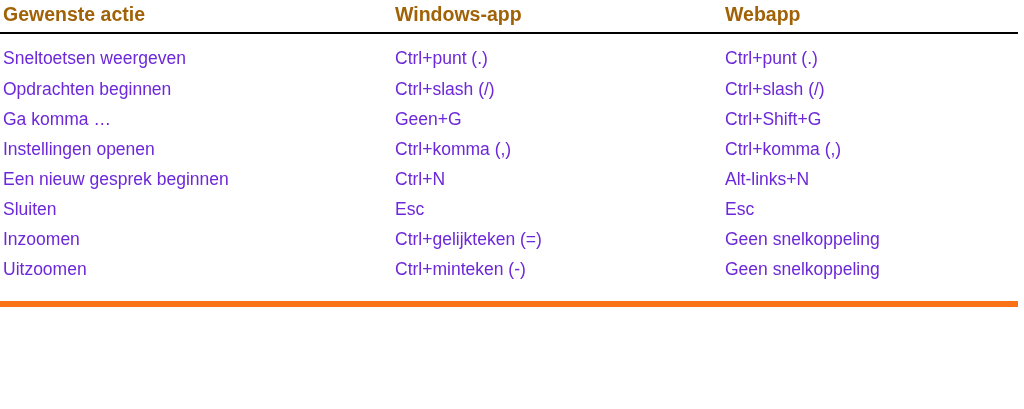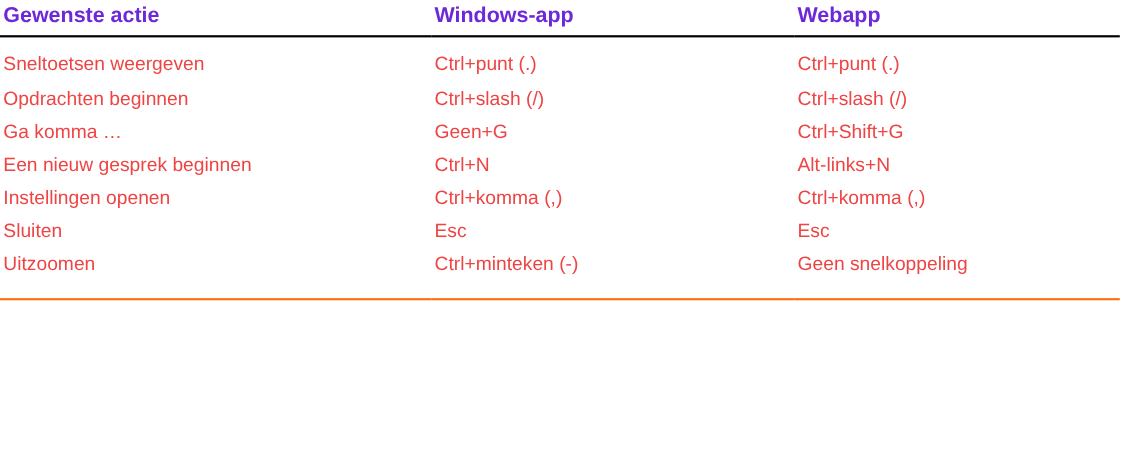--- a/index.html
+++ b/index.html
@@ -24,45 +24,45 @@
   }
 
   .shortcut-table col.col-action   { width: 392px; }
   .shortcut-table col.col-windows  { width: 330px; }
   .shortcut-table col.col-web      { width: 296px; }
 
   thead th {
     text-align: left;
     font-weight: bold;
     font-size: 19.5px;
-    color: #6d28d9;
+    color: #a16207;
     padding: 3px 0 7px 3px;
     border-bottom: 2px solid #000000;
     vertical-align: bottom;
     white-space: nowrap;
     line-height: 1.15;
   }
 
   tbody tr:first-child td {
     padding-top: 13px;
   }
 
   tbody td {
     font-size: 17.5px;
     font-weight: normal;
-    color: #ef4444;
+    color: #6d28d9;
     padding: 3.5px 0 3.5px 3px;
     vertical-align: top;
     white-space: nowrap;
     line-height: 1.32;
   }
 
   tbody tr:last-child td {
     padding-bottom: 20px;
-    border-bottom: 2px solid #f97316;
+    border-bottom: 6px solid #f97316;
   }
 </style>
 </head>
 <body>
 
 <table class="shortcut-table">
   <colgroup>
     <col class="col-action">
     <col class="col-windows">
     <col class="col-web">
@@ -84,33 +84,38 @@
       <td>Opdrachten beginnen</td>
       <td>Ctrl+slash (/)</td>
       <td>Ctrl+slash (/)</td>
     </tr>
     <tr>
       <td>Ga komma …</td>
       <td>Geen+G</td>
       <td>Ctrl+Shift+G</td>
     </tr>
     <tr>
+      <td>Instellingen openen</td>
+      <td>Ctrl+komma (,)</td>
+      <td>Ctrl+komma (,)</td>
+    </tr>
+    <tr>
       <td>Een nieuw gesprek beginnen</td>
       <td>Ctrl+N</td>
       <td>Alt-links+N</td>
     </tr>
     <tr>
-      <td>Instellingen openen</td>
-      <td>Ctrl+komma (,)</td>
-      <td>Ctrl+komma (,)</td>
-    </tr>
-    <tr>
       <td>Sluiten</td>
       <td>Esc</td>
       <td>Esc</td>
+    </tr>
+    <tr>
+      <td>Inzoomen</td>
+      <td>Ctrl+gelijkteken (=)</td>
+      <td>Geen snelkoppeling</td>
     </tr>
     <tr>
       <td>Uitzoomen</td>
       <td>Ctrl+minteken (-)</td>
       <td>Geen snelkoppeling</td>
     </tr>
   </tbody>
 </table>
 
 </body></html>

